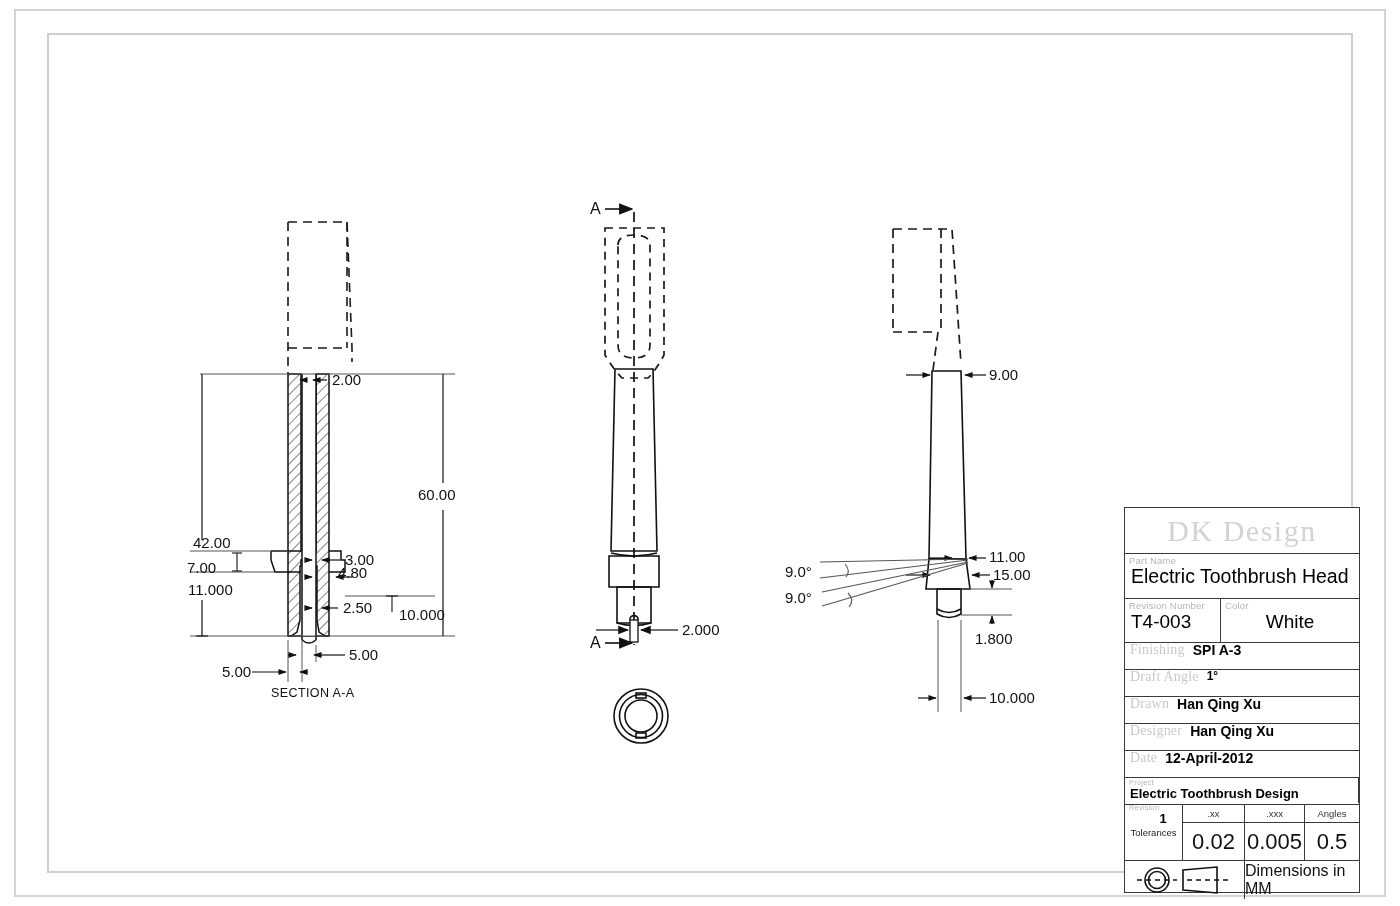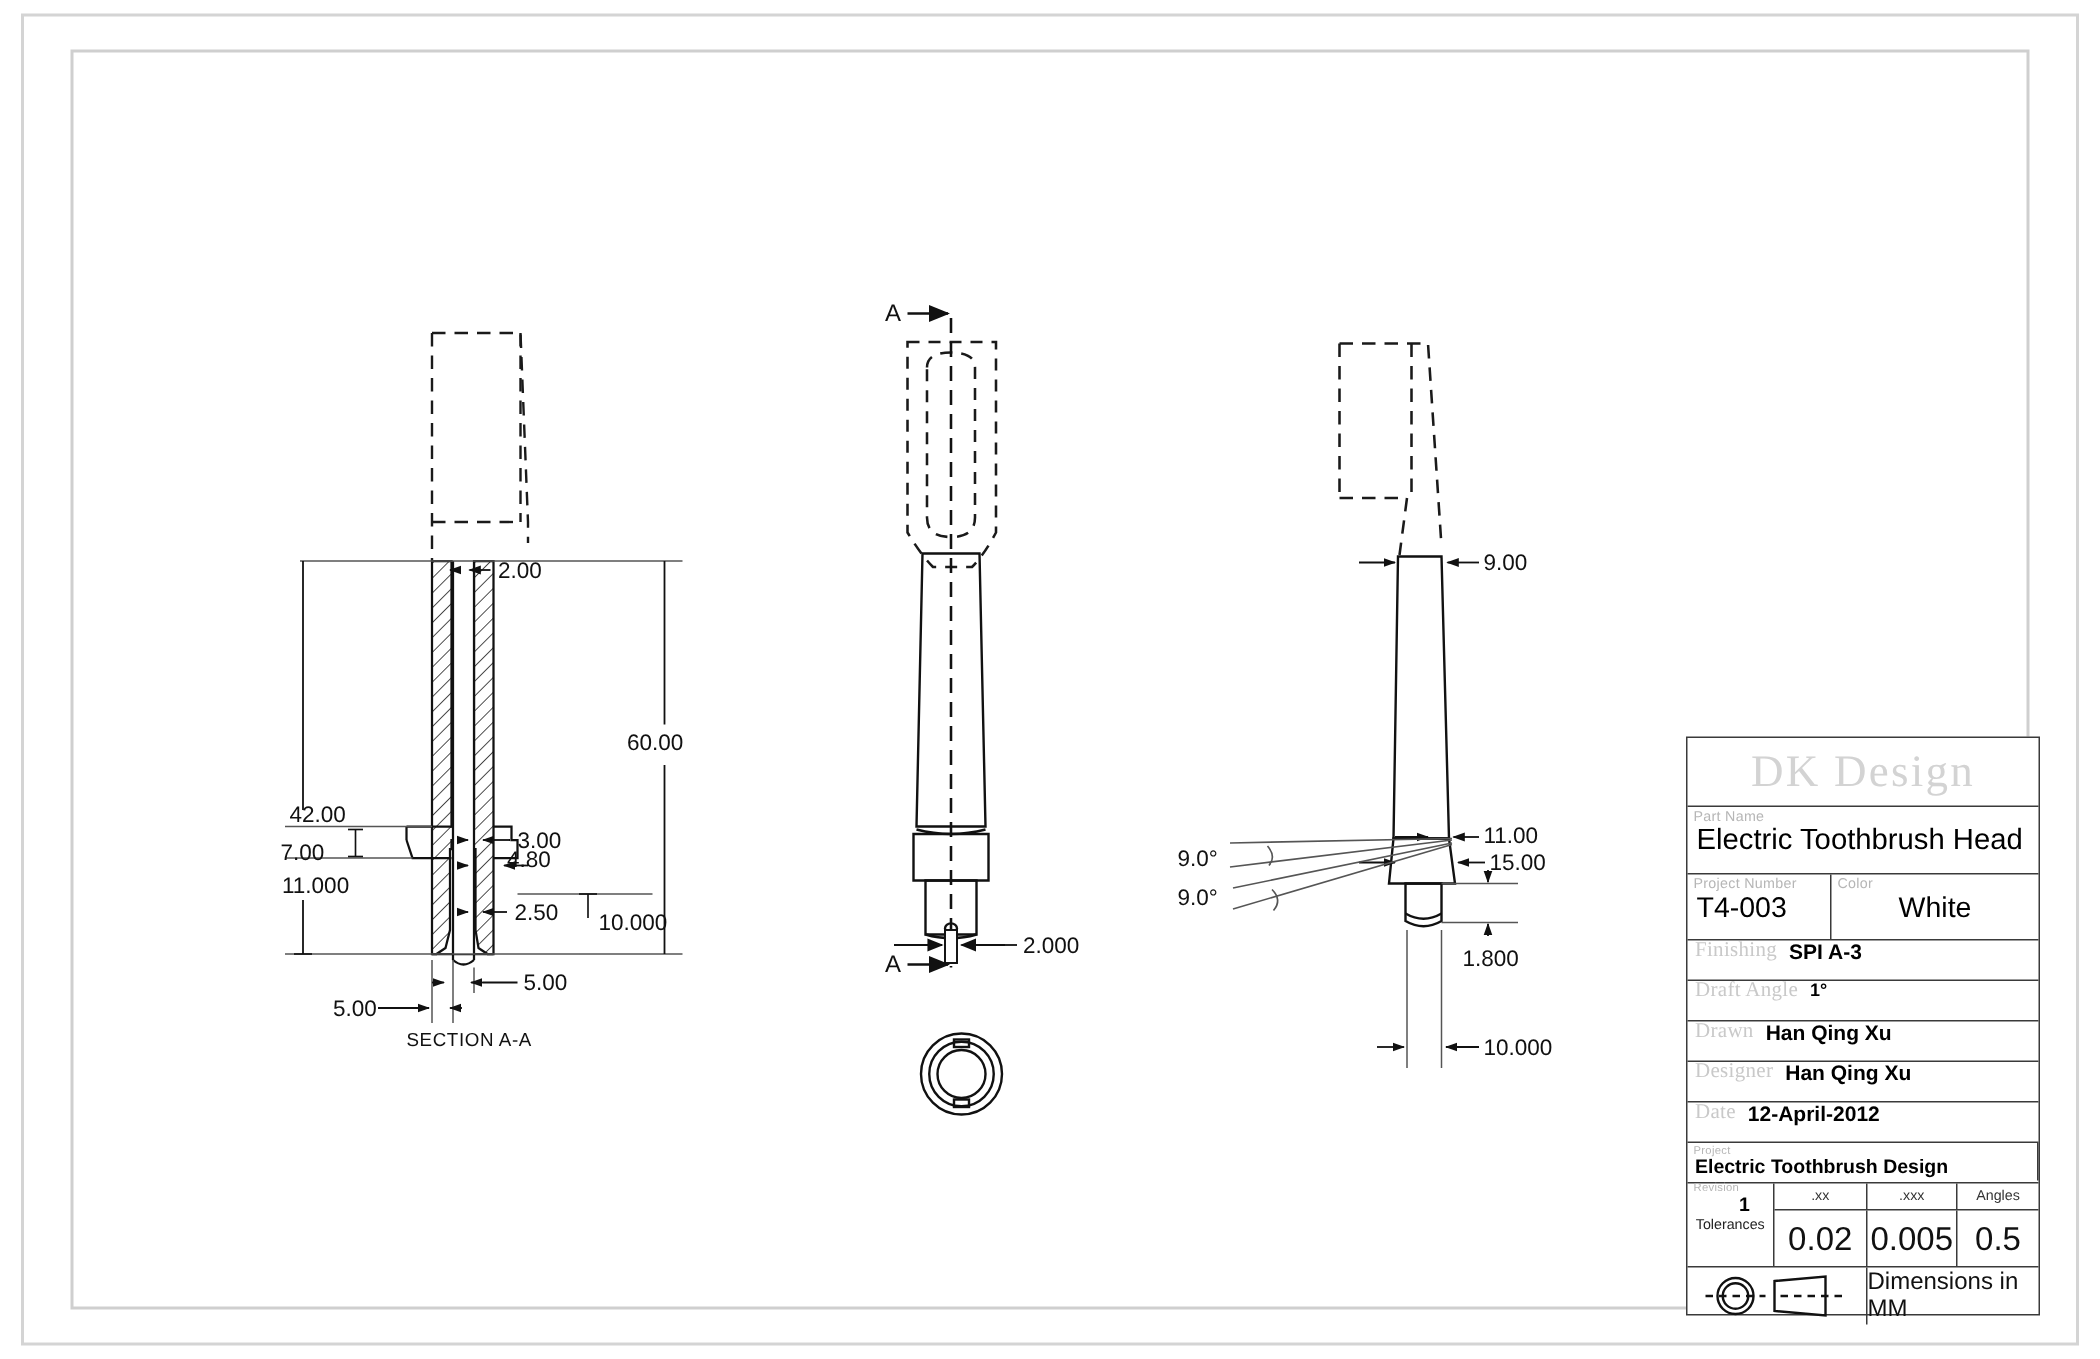--- a/index.html
+++ b/index.html
@@ -25,21 +25,21 @@
     background:#fff;
   }
   svg.dwg{position:absolute;left:0;top:0;width:1400px;height:906px;}
   text{font-family:"Liberation Sans", sans-serif;fill:#111;}
   .dim{font-size:15px;}
   .seclbl{font-size:12.5px;letter-spacing:.4px;}
   .alab{font-size:16px;}
 
   
   .tb{
-    position:absolute;left:1124px;top:491px;
+    position:absolute;left:1124px;top:507px;
     width:236px;height:386px;
     border:1.4px solid #3a3a3a;
     box-sizing:border-box;
     background:#fff;
     font-family:"Liberation Sans", sans-serif;
   }
   .tb .row{border-bottom:1.1px solid #3a3a3a;box-sizing:border-box;position:relative;}
   .tb .row:last-child{border-bottom:none;}
   .logo{
     height:46px;display:flex;align-items:center;justify-content:center;
@@ -370,21 +370,21 @@
 
   <div class="row logo">DK Design</div>
 
   <div class="row r-name">
     <span class="lbl">Part Name</span>
     <div class="val">Electric Toothbrush Head</div>
   </div>
 
   <div class="row r-split">
     <div class="cellA">
-      <span class="lbl">Project Number</span>
+      <span class="lbl">Revision Number</span>
       <div class="val">T4-003</div>
     </div>
     <div class="cellB">
       <span class="lbl">Color</span>
       <div class="val c">White</div>
     </div>
   </div>
 
 
   <div class="row r-inline r-fin">

